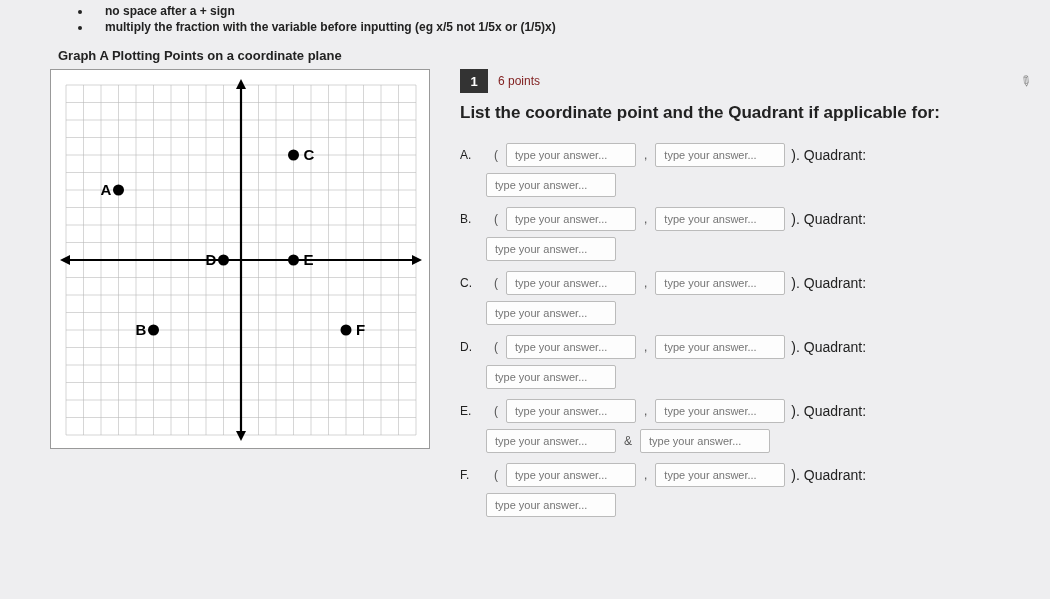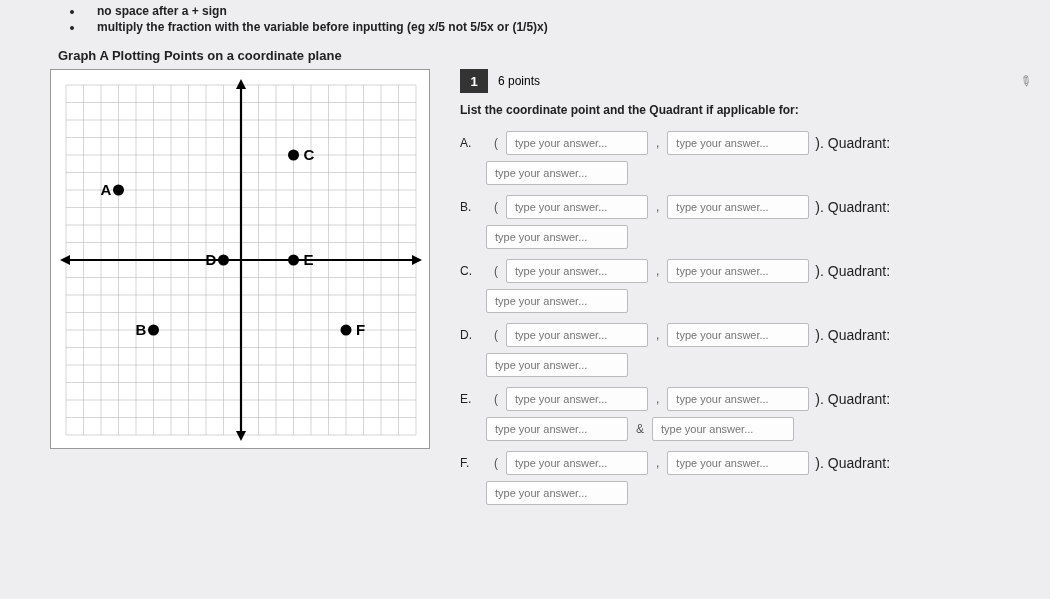--- a/index.html
+++ b/index.html
@@ -11,21 +11,21 @@
     height: 599px;
     overflow: hidden;
     position: relative;
   }
   .top-notes {
     padding: 4px 0 0 70px;
     font-size: 12px;
     font-weight: 600;
     color: #222;
   }
-  .top-notes li { margin-bottom: 2px; list-style: disc; margin-left: 14px; padding-left: 13px;}
+  .top-notes li { margin-bottom: 2px; list-style: disc; margin-left: 22px; padding-left: 13px;}
   .section-title {
     font-weight: 700;
     font-size: 13px;
     margin: 14px 0 6px 58px;
   }
   .main {
     display: flex;
     align-items: flex-start;
   }
   .graph-wrap {
@@ -54,64 +54,64 @@
     font-weight: 700;
     width: 28px;
     height: 24px;
     display: flex;
     align-items: center;
     justify-content: center;
     font-size: 13px;
   }
   .q-points {
     font-size: 12px;
-    color: #000000;
+    color: #7f1d1d;
   }
   .pin-icon {
     margin-left: auto;
     margin-right: 18px;
     color: #888;
     font-size: 14px;
     transform: rotate(40deg);
   }
   .prompt {
-    font-size: 12px;
+    font-size: 17px;
     font-weight: 600;
-    margin-bottom: 14px;
+    margin-bottom: 20px;
   }
   .row {
     display: flex;
     align-items: center;
     flex-wrap: wrap;
     gap: 6px;
     margin-bottom: 6px;
     font-size: 12px;
   }
   .row .label { font-weight: 400; min-width: 26px; }
   .ans {
     border: 1px solid #bbb;
     background: #fdfdfd;
     color: #999;
     font-size: 11px;
     padding: 4px 8px;
-    width: 142px;
+    width: 130px;
     height: 24px;
     border-radius: 2px;
     outline: none;
   }
   .sep { color:#555; font-size:12px; padding:0 2px;}
   .quad { font-size:14px; }
   .row2 { margin-left: 26px; margin-bottom:10px; display:flex; gap:6px; align-items:center;}
 </style>
 </head>
 <body>
 
 <ul class="top-notes">
   <li>no space after a + sign</li>
-  <li>multiply the fraction with the variable before inputting (eg x/5 not 5/5x or (1/5)x)</li>
+  <li>multiply the fraction with the variable before inputting (eg x/5 not 1/5x or (1/5)x)</li>
 </ul>
 
 <div class="section-title">Graph A Plotting Points on a coordinate plane</div>
 
 <div class="main">
   <div class="graph-wrap">
     <svg id="graph-svg" width="380" height="380" viewBox="0 0 380 380">
         <line x1="15" y1="365" x2="15" y2="15" stroke="#bbb" stroke-width="0.6"></line>
         <line x1="32.5" y1="365" x2="32.5" y2="15" stroke="#bbb" stroke-width="0.6"></line>
         <line x1="50" y1="365" x2="50" y2="15" stroke="#bbb" stroke-width="0.6"></line>

